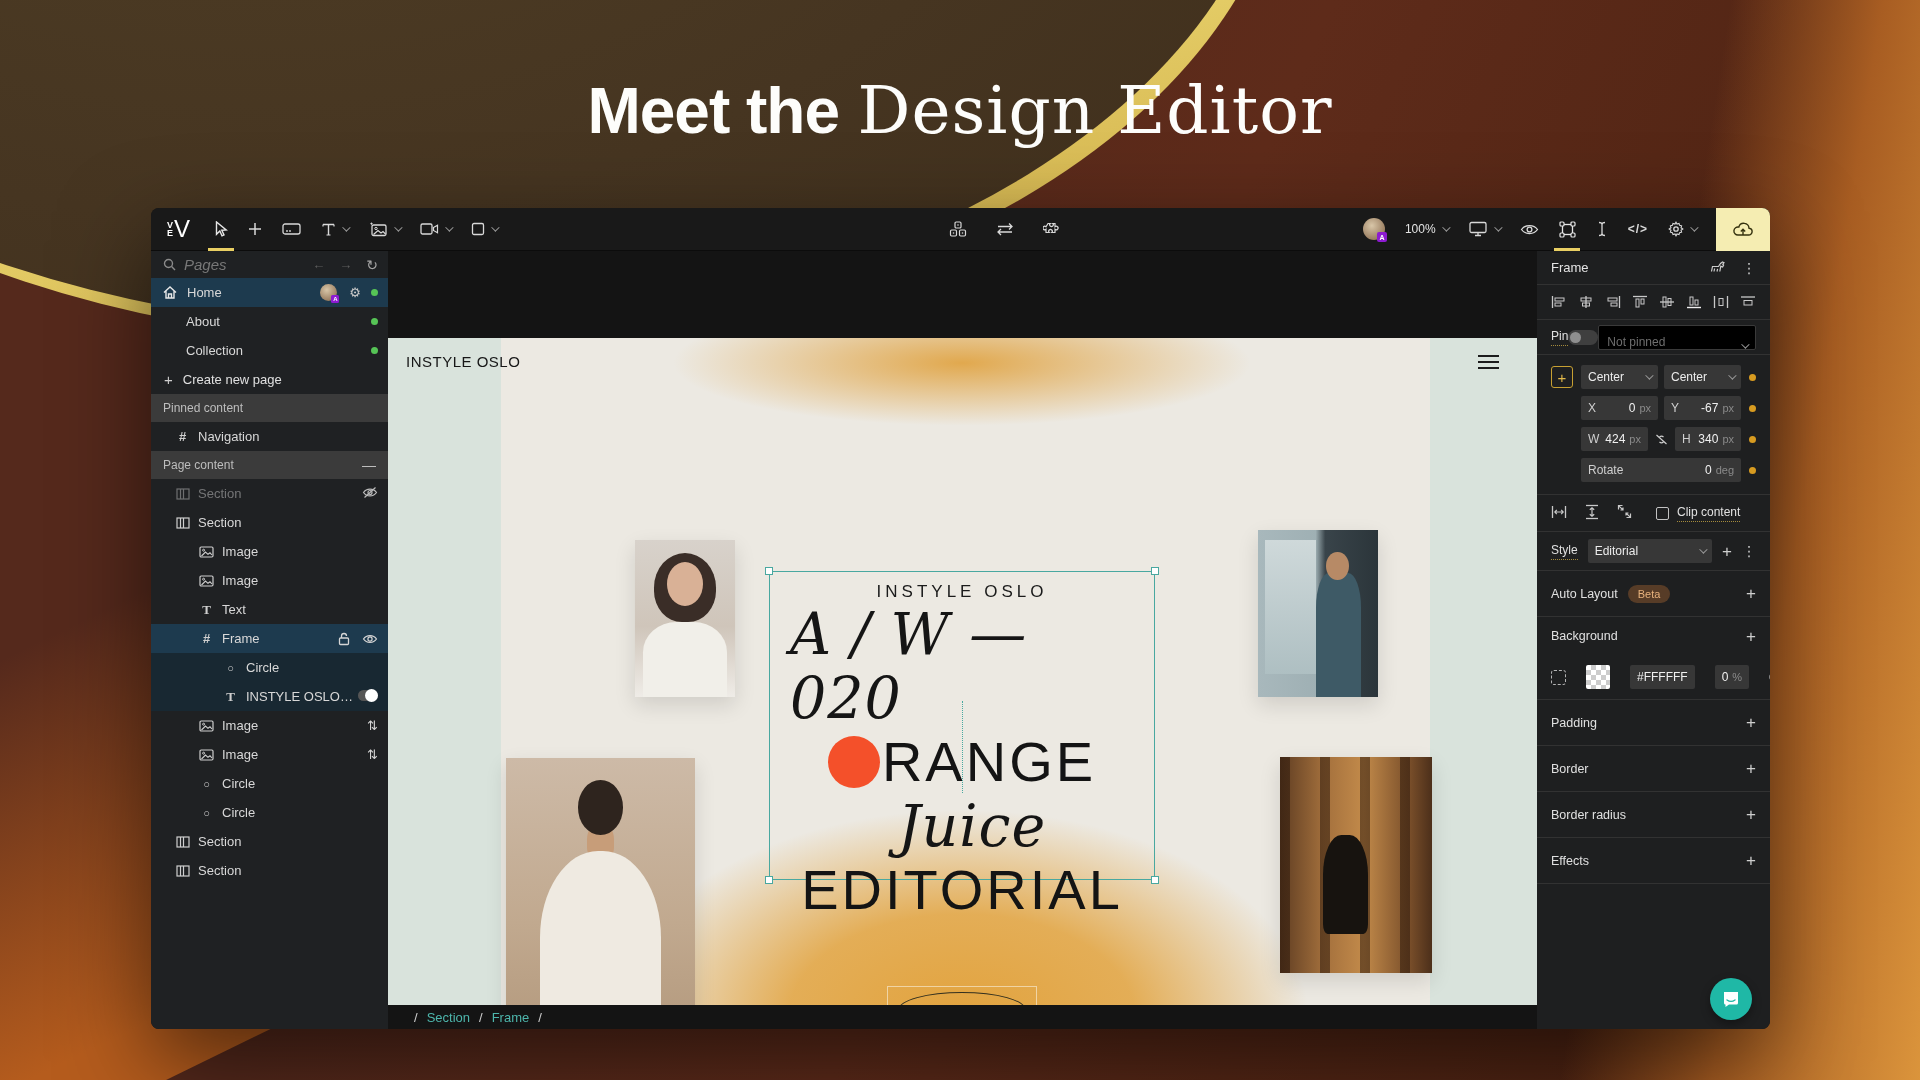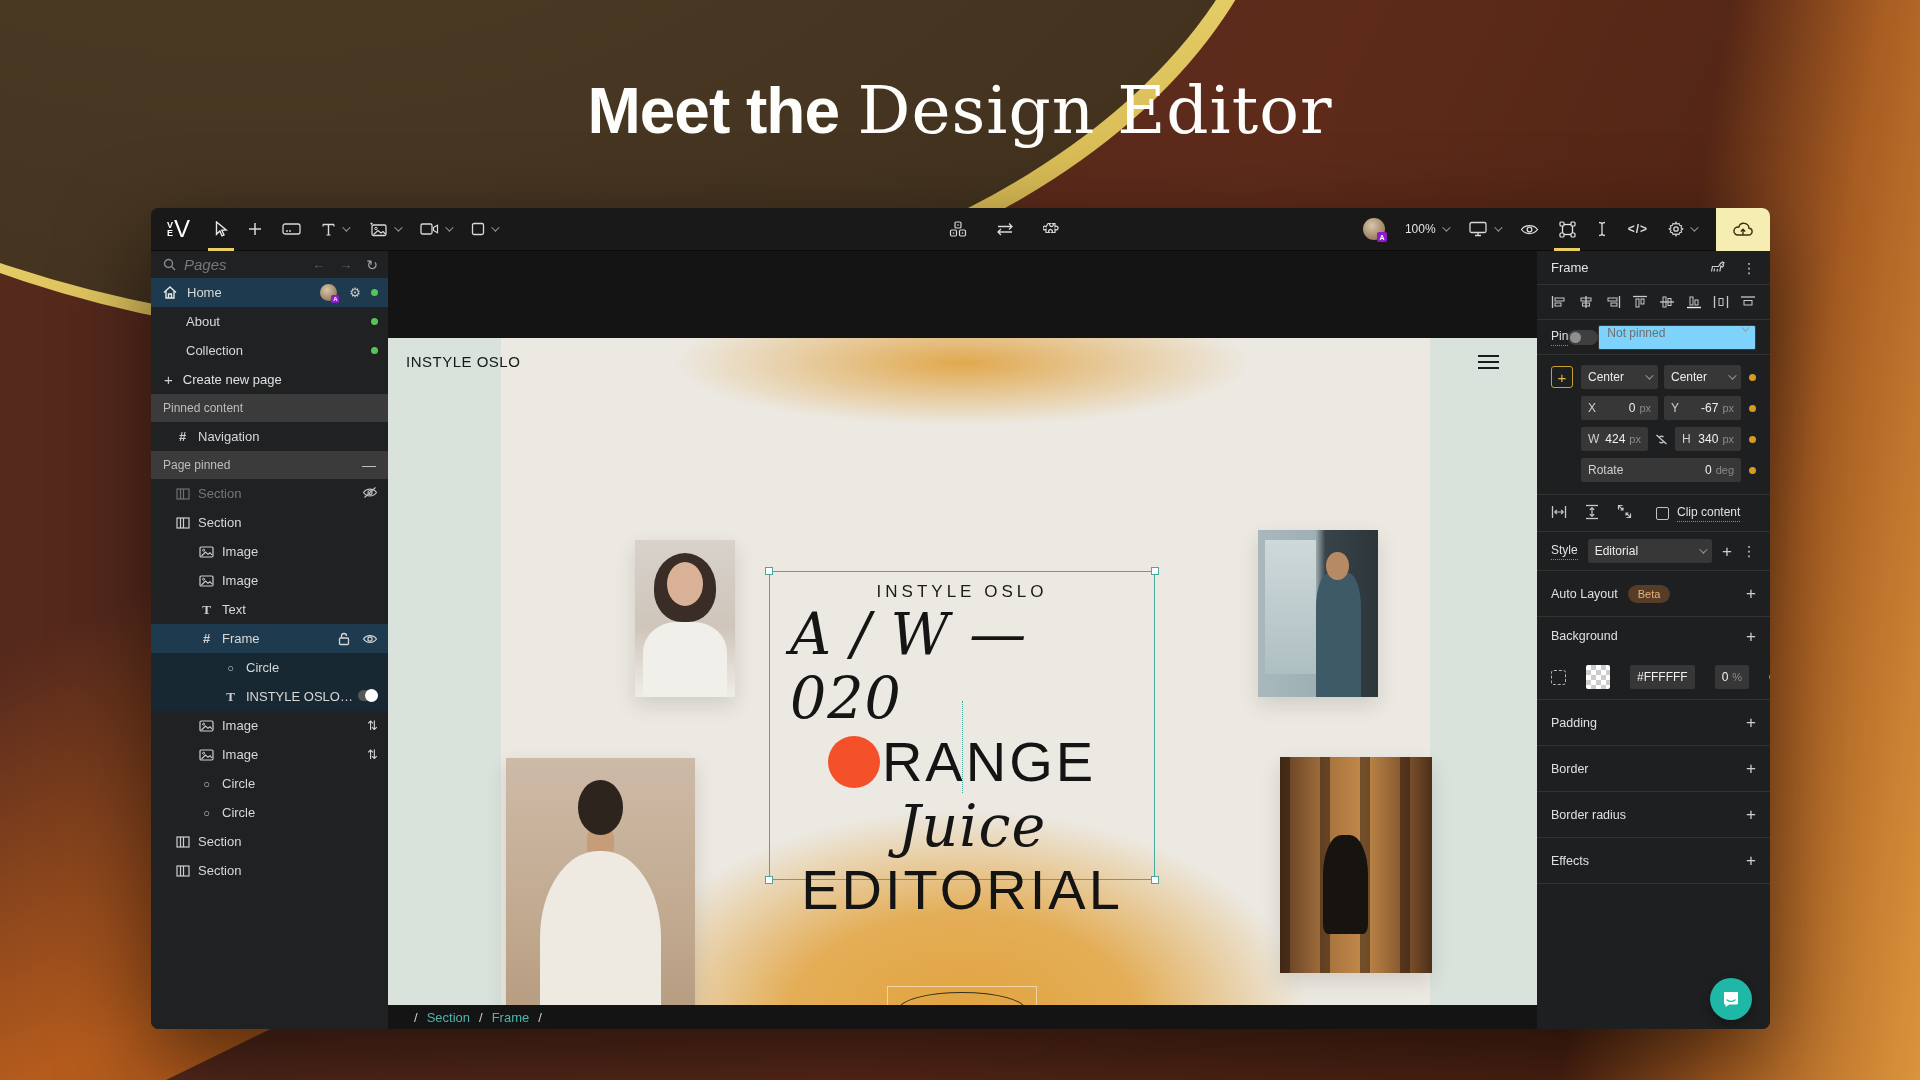--- a/index.html
+++ b/index.html
@@ -150,22 +150,22 @@
   .ihead { height:33px; display:flex; align-items:center; }
   .ihead .t { font-size:13px; color:#e4e4e4; flex:1; }
   .ihead .hic { margin-right:16px; color:#cfcfcf; }
   .kebab { color:#cfcfcf; font-size:14px; letter-spacing:0; cursor:pointer; }
   .align-row { height:34px; display:flex; align-items:center; justify-content:space-between; }
   .align-row span { display:flex; cursor:pointer; }
   .pin-row { height:34px; display:flex; align-items:center; }
   .dotted-label { border-bottom:1px dotted #a58b3c; padding-bottom:2px; color:#e0e0e0; }
   .toggle { width:30px; height:15px; border-radius:8px; background:#3f3f3f; position:relative; flex:none; cursor:pointer; }
   .toggle::after { content:""; position:absolute; left:2px; top:2px; width:11px; height:11px; border-radius:50%; background:#8f8f8f; }
-  .select { flex:1; height:25px; background:#7dd3fc; border:1px solid #3a3a3a; border-radius:2px;
-            display:flex; align-items:flex-start; padding:0 8px; color:#6f6f6f; cursor:pointer; }
+  .select { flex:1; height:25px; background:#000000; border:1px solid #3a3a3a; border-radius:2px;
+            display:flex; align-items:flex-end; padding:0 8px; color:#6f6f6f; cursor:pointer; }
   .select .chev { margin-left:auto; }
   .pos-block { padding:10px 0 12px; display:flex; gap:8px; }
   .anchor-btn { width:22px; height:22px; border:1px solid #c7a032; border-radius:3px; color:#e3b94a;
                 display:flex; align-items:center; justify-content:center; font-size:15px; margin-top:1px; cursor:pointer; flex:none; }
   .pos-grid { flex:1; display:flex; flex-direction:column; gap:7px; }
   .pos-row { display:flex; align-items:center; gap:6px; }
   .input { height:24px; background:#373737; border-radius:2px; display:flex; align-items:center; padding:0 7px; flex:1; cursor:text; }
   .input .lb { color:#cfcfcf; margin-right:6px; }
   .input .val { margin-left:auto; color:#f0f0f0; }
   .input .unit { color:#8a8a8a; margin-left:4px; font-size:11px; }
@@ -389,21 +389,21 @@
       </div>
 
       <div class="shead">
         <span>Pinned content</span>
       </div>
       <div class="srow layer" style="padding-left:24px;">
         <span class="hash">#</span>
         <span class="llabel">Navigation</span>
       </div>
       <div class="shead">
-        <span>Page pinned</span>
+        <span>Page content</span>
         <span class="minus">—</span>
       </div>
 
       <div>
 
       <div class="srow layer dimmed">
             <span class="licon">
               <svg width="14" height="12" viewBox="0 0 14 12">
                 <rect x="1" y="1" width="12" height="10" fill="none" stroke="#cfcfcf" stroke-width="1.2"></rect>
                 <line x1="4.5" y1="1" x2="4.5" y2="11" stroke="#cfcfcf" stroke-width="1.2"></line>

